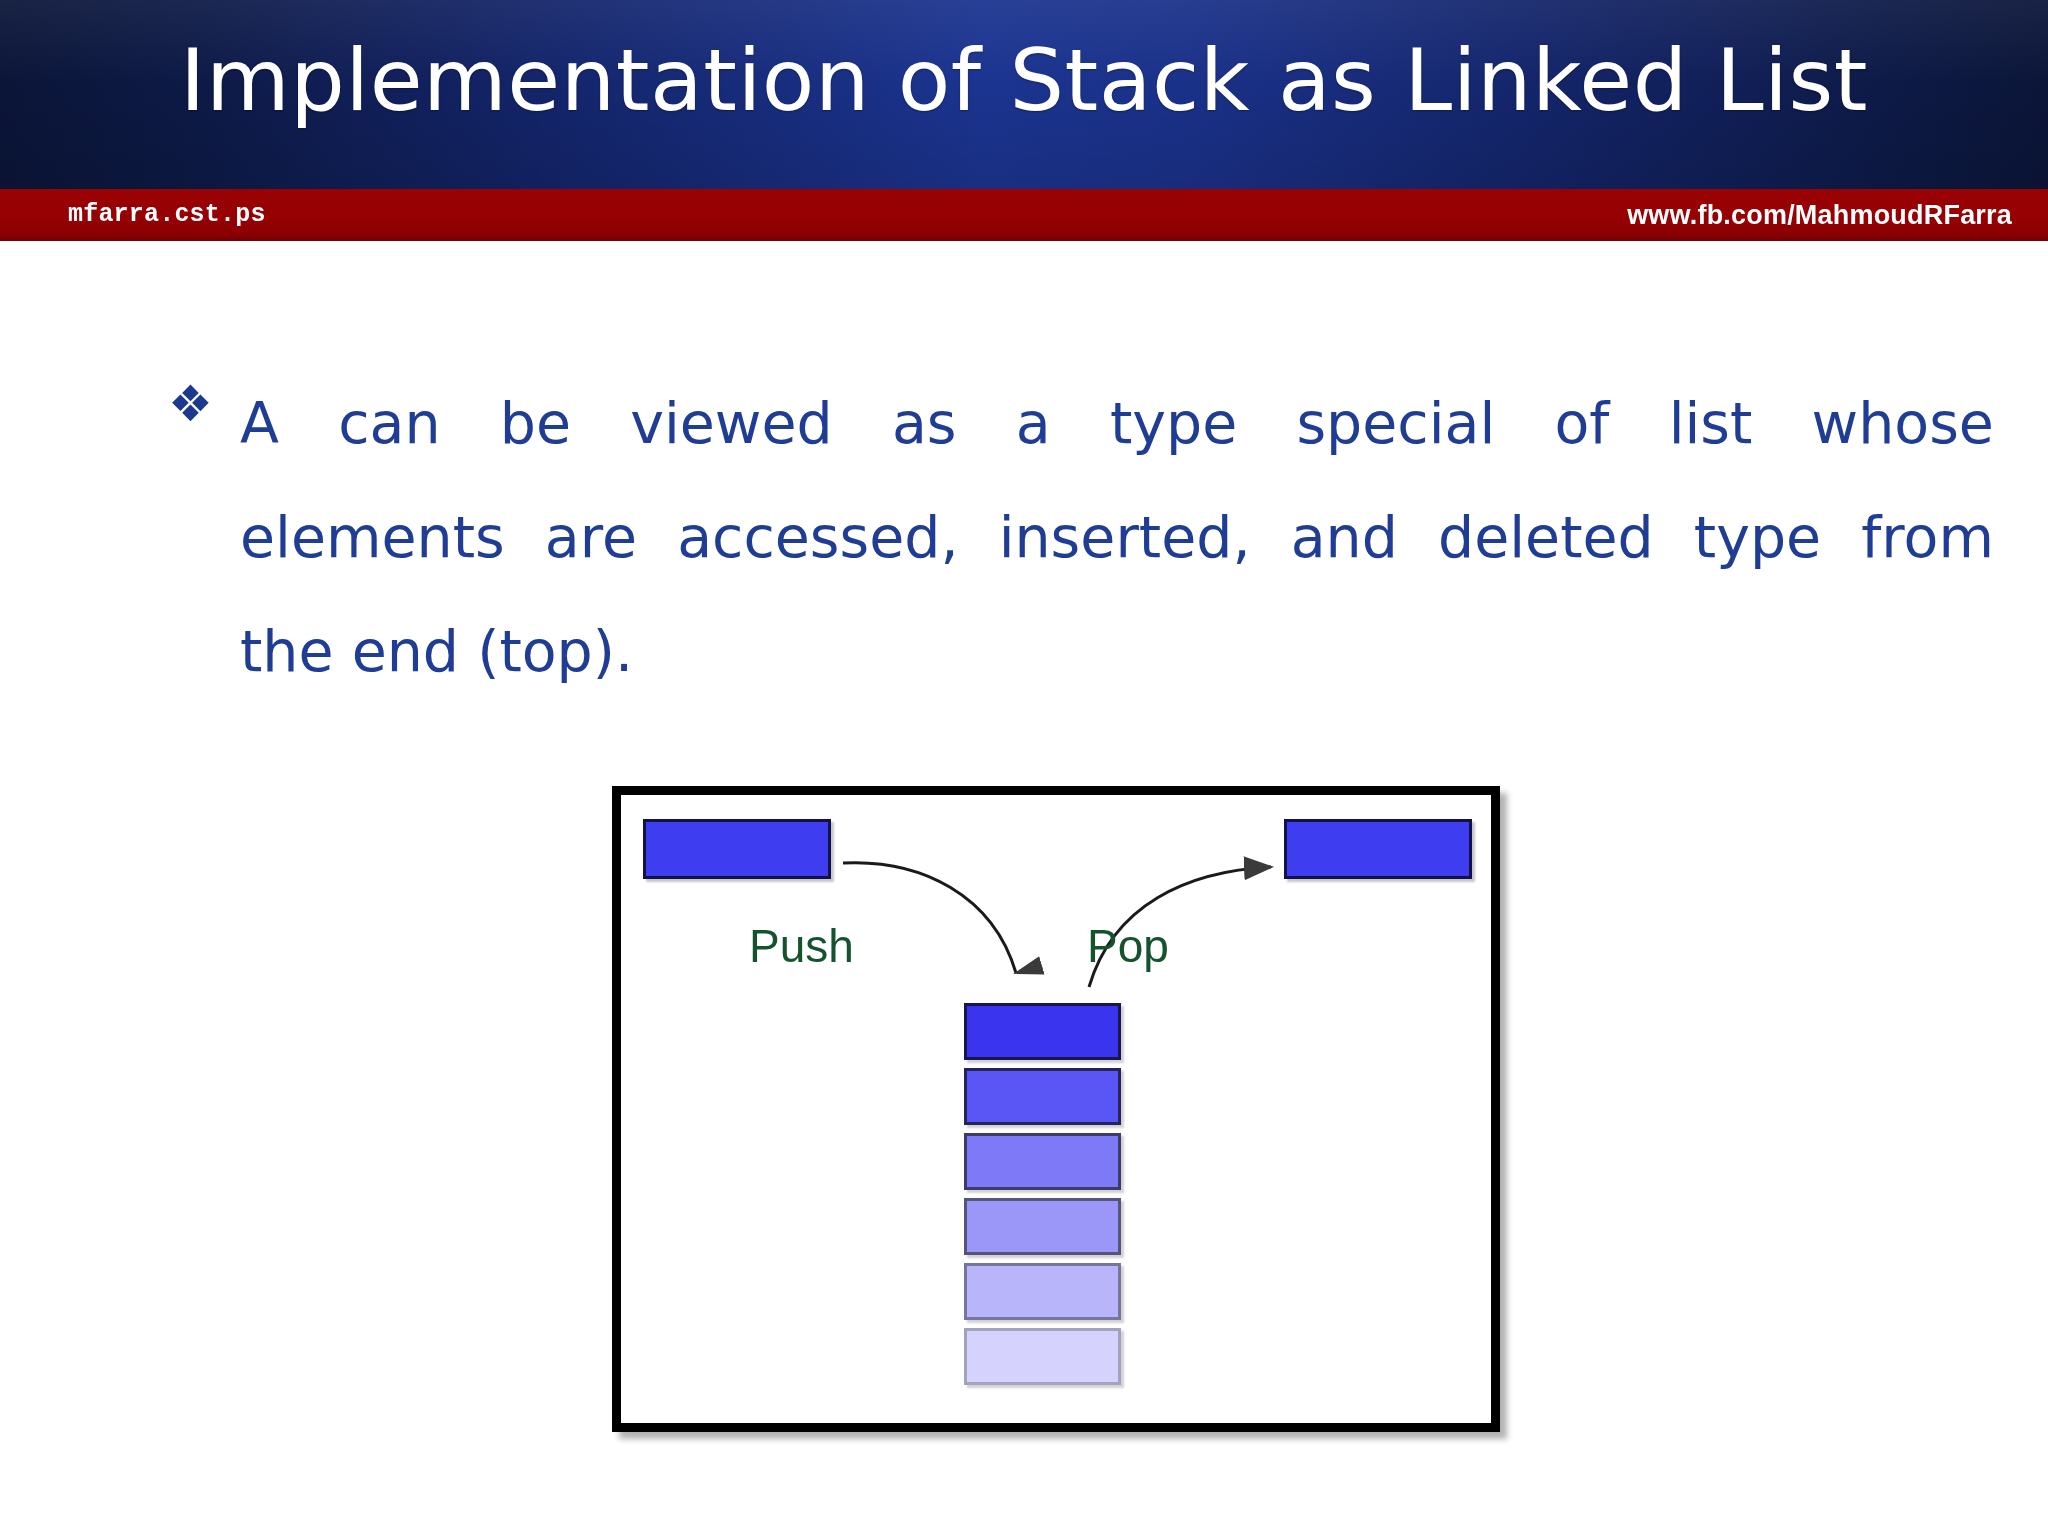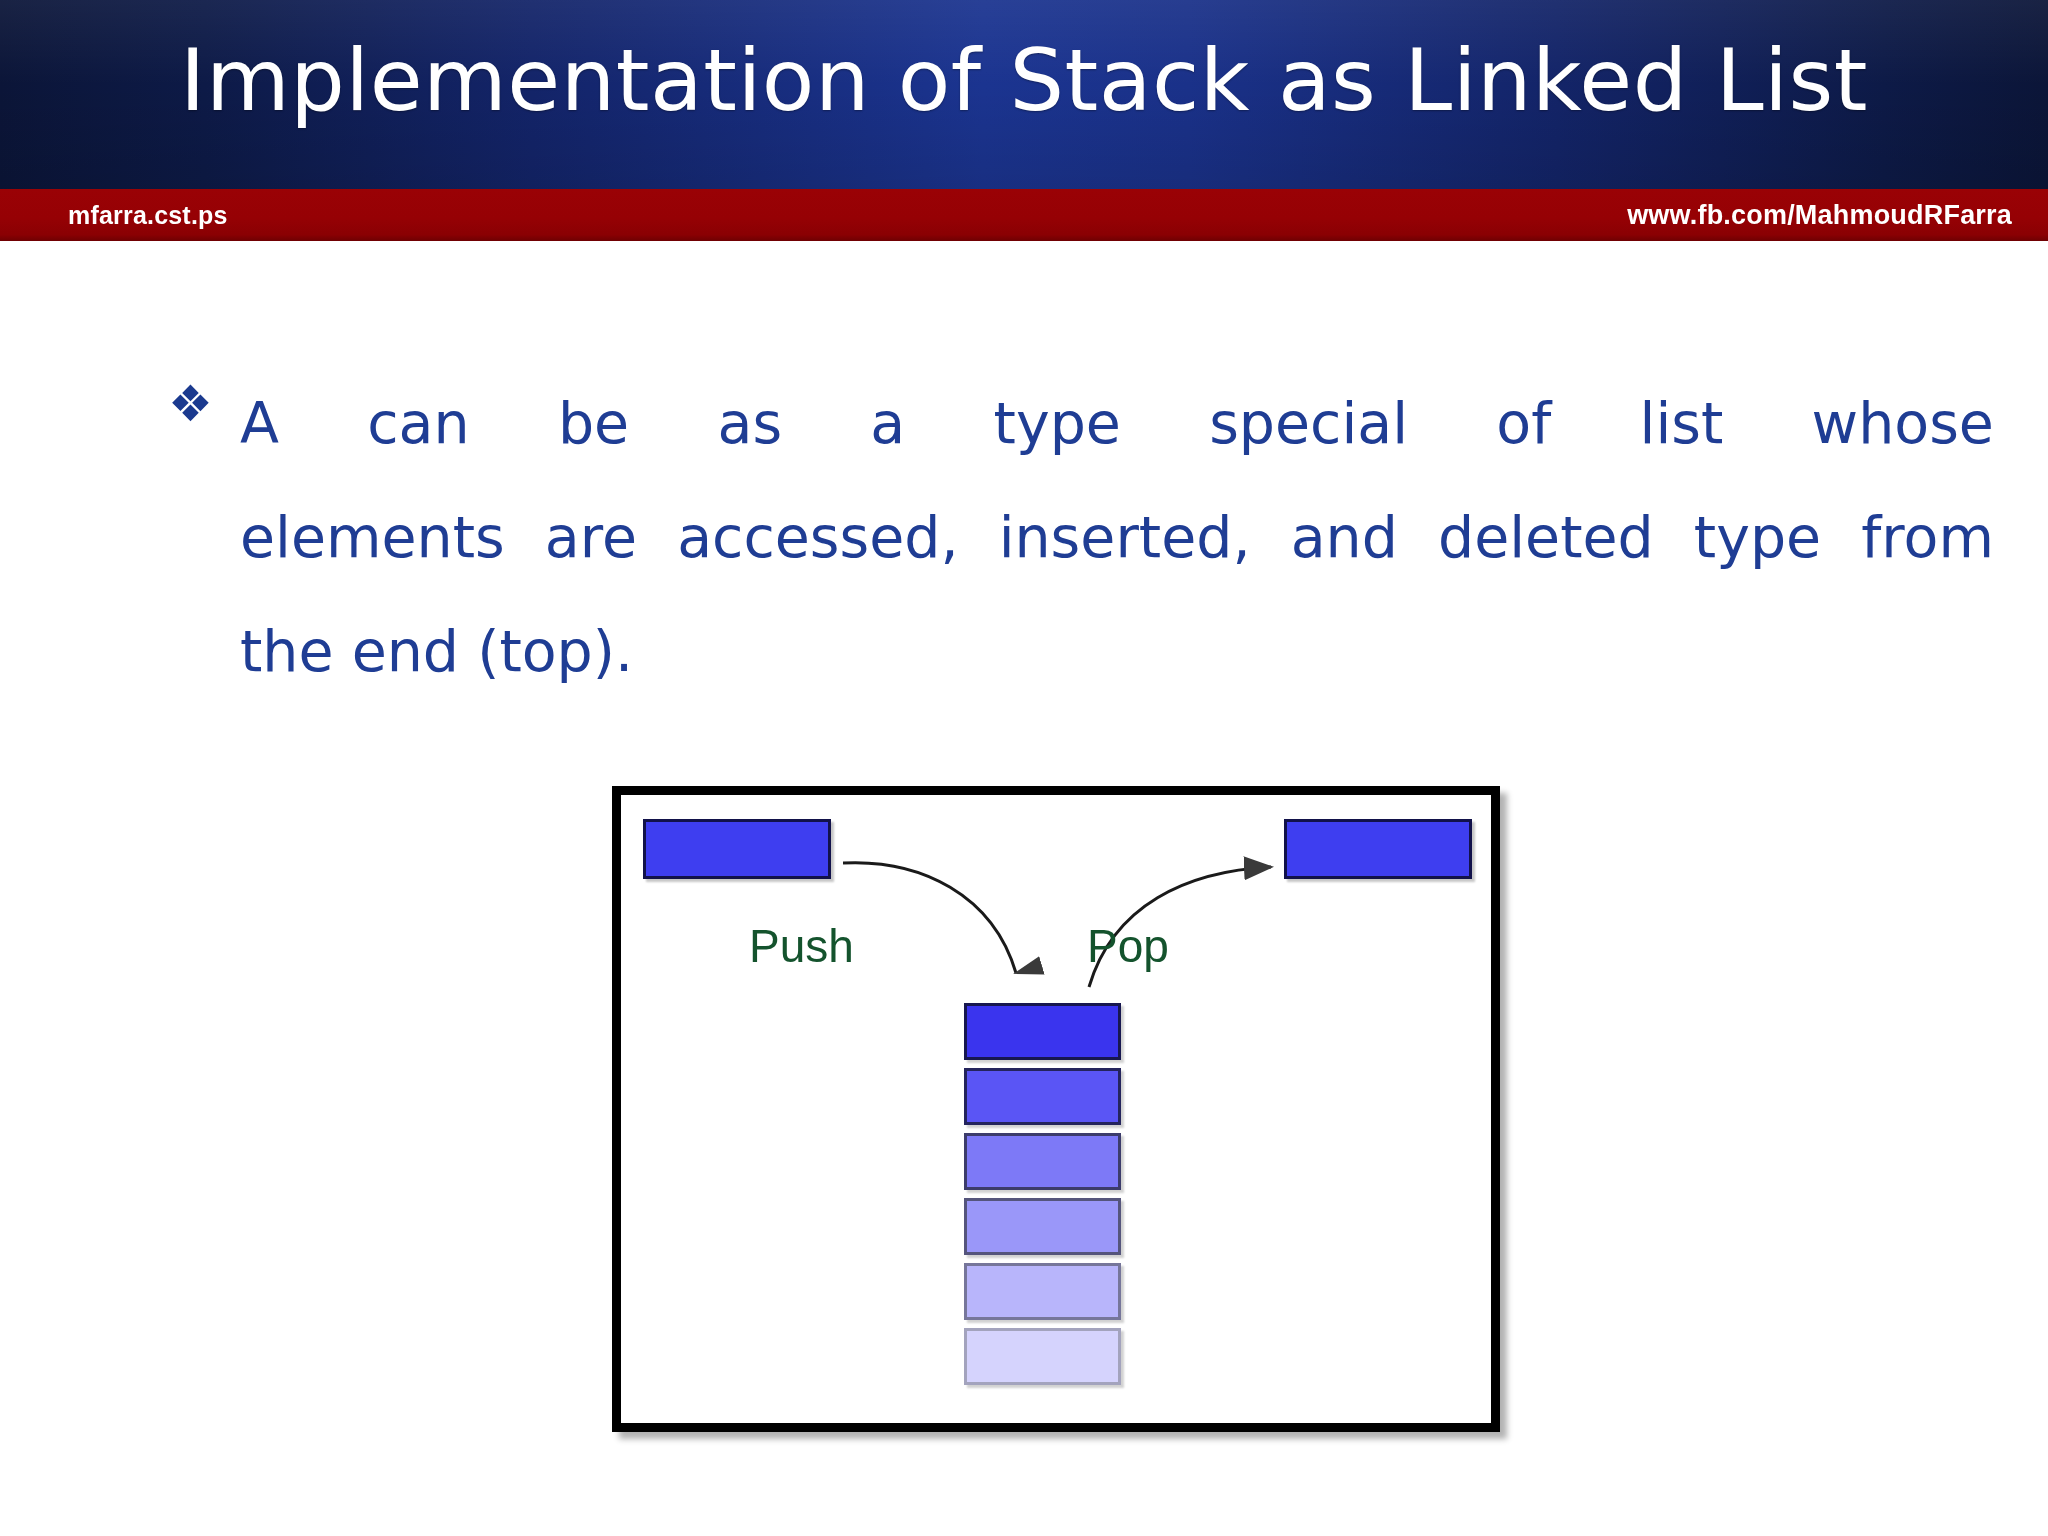--- a/index.html
+++ b/index.html
@@ -78,21 +78,21 @@
     height: 52px;
     background: linear-gradient(to bottom, #9a0205 0%, #960104 55%, #8a0003 88%, #6e0002 100%);
   }
   .red-bar-left {
     position: absolute;
     left: 68px;
     top: 0;
     height: 52px;
     line-height: 52px;
     color: #ffffff;
-    font-family: Liberation Sans, sans-serif;
+    font-family: Liberation Mono, monospace;
     font-size: 25px;
     font-weight: bold;
     letter-spacing: 0.2px;
     white-space: nowrap;
   }
   .red-bar-right {
     position: absolute;
     right: 36px;
     top: 0;
     height: 48px;
@@ -223,20 +223,21 @@
   </div>
 
   <div class="body-block">
     <div class="bullet-row">
       <span class="bullet-mark">❖</span>
       <div class="bullet-text">
         <div class="line-justified" id="line1">
             <span>A</span>
             <span>can</span>
             <span>be</span>
+            <span>viewed</span>
             <span>as</span>
             <span>a</span>
             <span>type</span>
             <span>special</span>
             <span>of</span>
             <span>list</span>
             <span>whose</span>
           </div>
         <div class="line-justified" id="line2">
             <span>elements</span>

